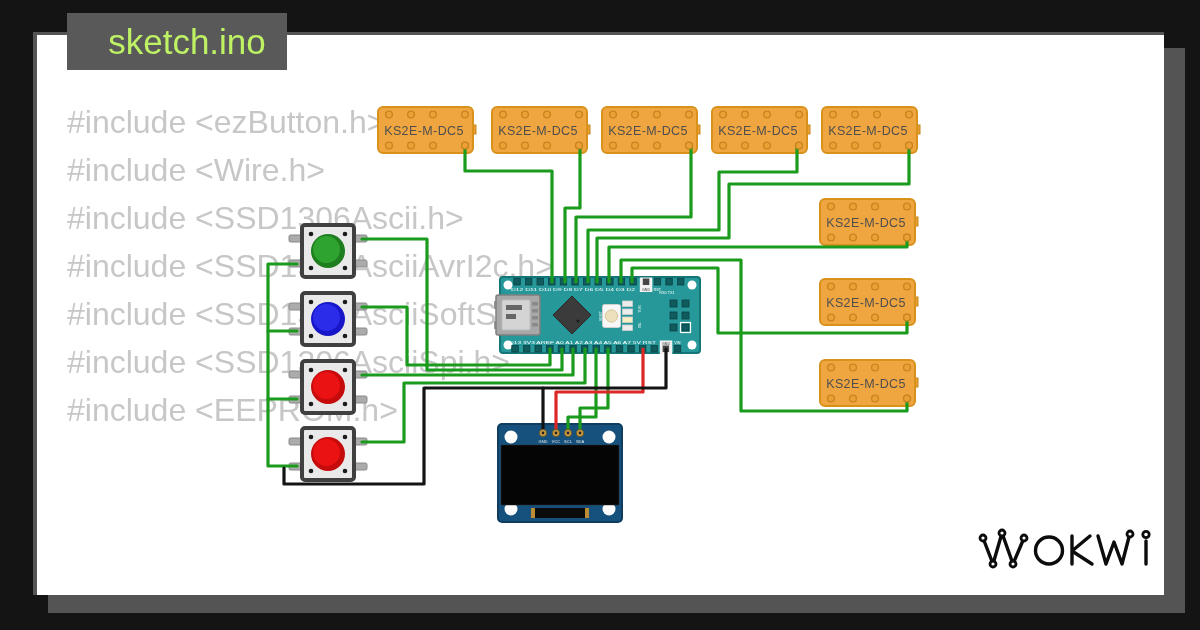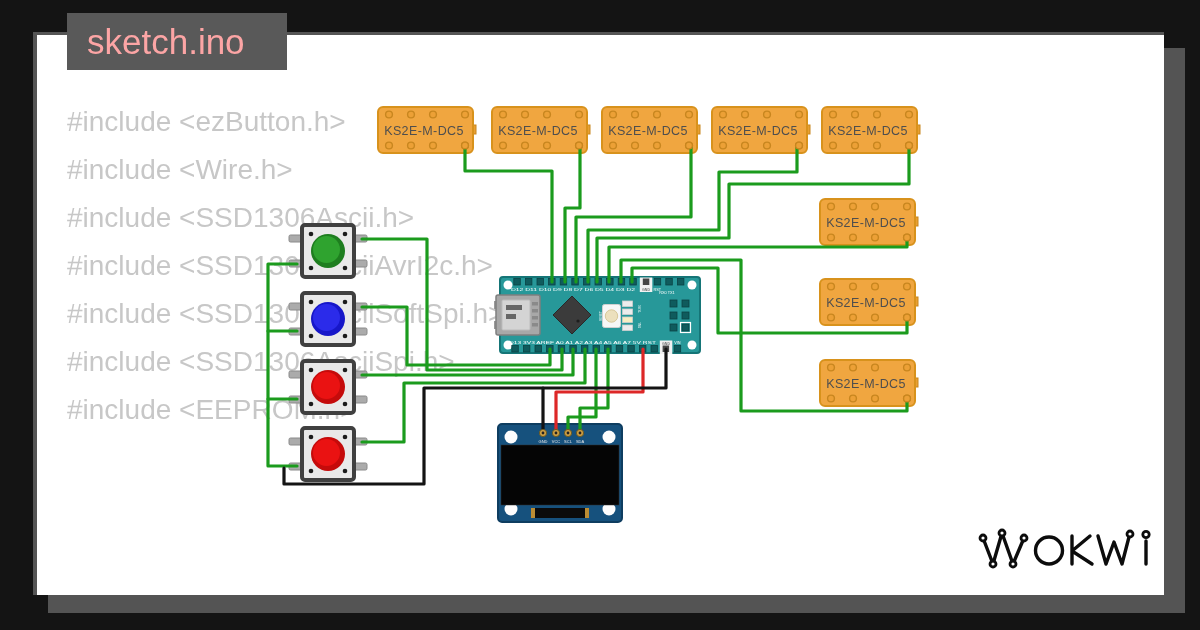--- a/index.html
+++ b/index.html
@@ -3,23 +3,23 @@
 <meta charset="utf-8">
 <style>
   html,body{margin:0;padding:0;}
   body{width:1200px;height:630px;background:#141414;overflow:hidden;
        font-family:"Liberation Sans",sans-serif;}
   .stage{position:relative;width:1200px;height:630px;}
   .shadow{position:absolute;left:48px;top:48px;width:1137px;height:565px;background:#545454;}
   .page{position:absolute;left:33px;top:32px;width:1127px;height:560px;background:#ffffff;
         border-top:3px solid #555;border-left:4px solid #555;overflow:hidden;}
   .code{position:absolute;left:30px;top:63px;white-space:nowrap;}
-  .code-line{height:48px;line-height:48px;font-size:28px;color:#c7c7c7;letter-spacing:0px;}
+  .code-line{height:48px;line-height:48px;font-size:32px;color:#c7c7c7;letter-spacing:0px;}
   .tab{position:absolute;left:67px;top:13px;width:220px;height:57px;background:#595959;z-index:30;}
-  .tab span{display:block;padding-left:20px;line-height:58px;font-size:35px;color:#fca5a5;}
+  .tab span{display:block;padding-left:20px;line-height:58px;font-size:35px;color:#bef264;text-align:center;}
   .circuit{position:absolute;left:0;top:0;z-index:20;pointer-events:none;}
   .logo{position:absolute;left:976px;top:527px;z-index:25;}
   svg text{font-family:"Liberation Sans",sans-serif;}
 </style>
 </head>
 <body>
 
 <div class="stage">
   <div class="shadow"></div>
 

